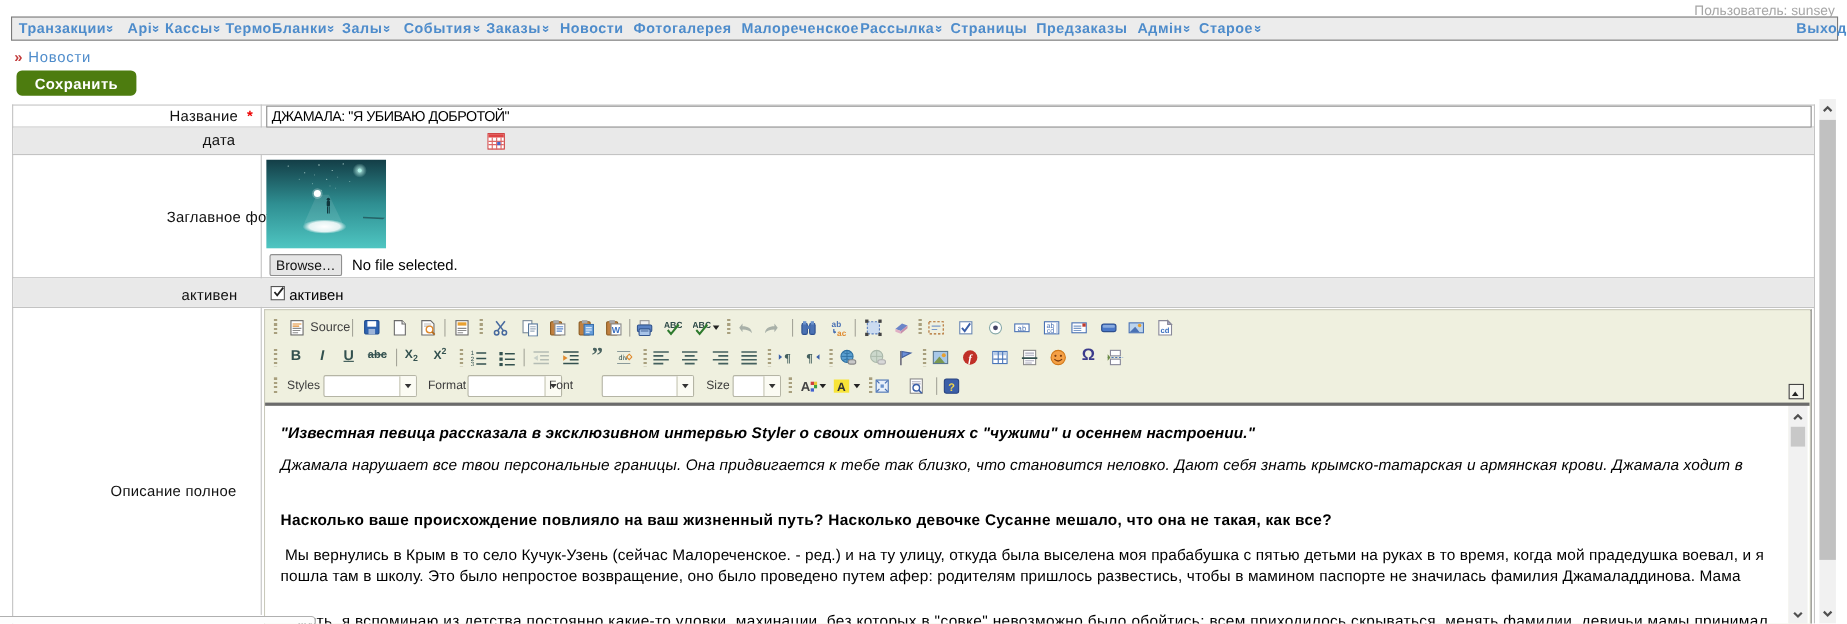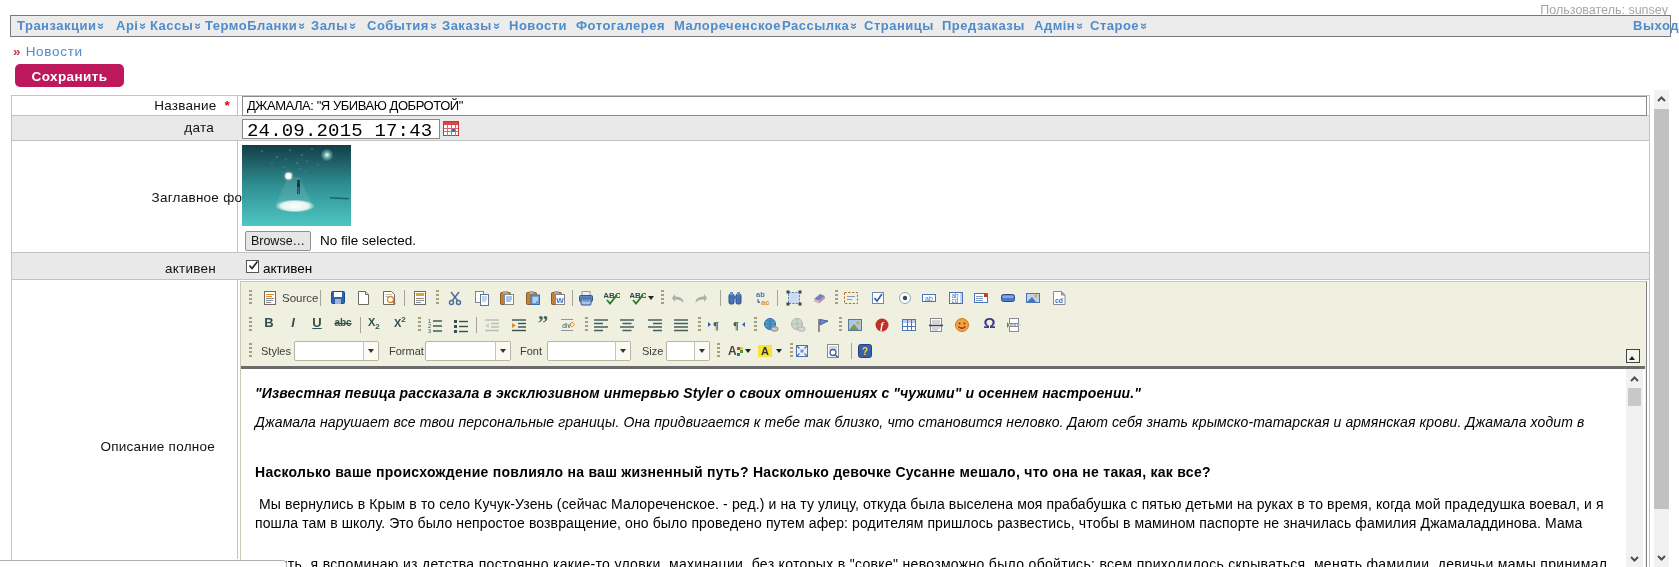--- a/index.html
+++ b/index.html
@@ -43,21 +43,21 @@
 <div class="nv" style="left:674px;">Малореченское</div>
 <div class="nv" style="left:782px;">Рассылка<span class="dn">»</span></div>
 <div class="nv" style="left:864px;">Страницы</div>
 <div class="nv" style="left:942px;">Предзаказы</div>
 <div class="nv" style="left:1034px;">Адмін<span class="dn">»</span></div>
 <div class="nv" style="left:1090px;">Старое<span class="dn">»</span></div>
 <div class="nv" style="left:1621px;margin-left:12px;">Выход</div>
 
 <div class="abs" style="left:13px;top:44px;font-size:13.5px;letter-spacing:0.7px;"><span style="color:#c23b3b;font-weight:bold;">»</span> <span style="color:#4e8ccb;">Новости</span></div>
 
-<div class="abs" style="left:15px;top:64px;width:109px;height:23px;background:#be185d;border-radius:5px;color:#fff;font-weight:bold;font-size:13.5px;letter-spacing:0.4px;text-align:center;line-height:25px;">Сохранить</div>
+<div class="abs" style="left:15px;top:64px;width:109px;height:23px;background:#4d7c0f;border-radius:5px;color:#fff;font-weight:bold;font-size:13.5px;letter-spacing:0.4px;text-align:center;line-height:25px;">Сохранить</div>
 
 <div class="brd" style="left:11px;top:95px;width:1639px;height:1px;"></div>
 <div class="brd" style="left:11px;top:115px;width:1639px;height:1px;"></div>
 <div class="brd" style="left:11px;top:140px;width:1639px;height:1px;"></div>
 <div class="brd" style="left:11px;top:252px;width:1639px;height:1px;"></div>
 <div class="brd" style="left:11px;top:279px;width:1639px;height:1px;"></div>
 <div class="brd" style="left:11px;top:95px;width:1px;height:472px;"></div>
 <div class="brd" style="left:237px;top:95px;width:1px;height:464px;"></div>
 <div class="brd" style="left:1649px;top:95px;width:1px;height:472px;"></div>
 
@@ -65,21 +65,20 @@
 <div class="abs grey" style="left:12px;top:253px;width:1637px;height:26px;"></div>
 
 <div class="lbl" style="left:0;top:98px;width:230px;text-align:right;">Название&nbsp;&nbsp;<span class="req">*</span></div>
 <div class="lbl" style="left:0;top:120px;width:214px;text-align:right;">дата</div>
 <div class="lbl" style="left:0;top:190px;width:216px;text-align:right;padding-left:40px;">Заглавное фото</div>
 <div class="lbl" style="left:0;top:261px;width:216px;text-align:right;">активен</div>
 <div class="lbl" style="left:0;top:439px;width:215px;text-align:right;">Описание полное</div>
 
 <div class="inp" style="left:242px;top:96px;width:1395px;height:16px;padding:1px 4px;line-height:16px;font-size:13px;letter-spacing:-0.45px;">ДЖАМАЛА: "Я УБИВАЮ ДОБРОТОЙ"</div>
 
-<div class="inp" style="left:242px;top:119px;width:188px;height:16px;padding:1px 4px;overflow:hidden;"><span style="position:relative;top:1px;display:inline-block;font-family:'Liberation Mono',monospace;font-size:19px;line-height:18px;letter-spacing:0.18px;">24.09.2015 17:43</span></div>
 <svg class="i" style="left:443px;top:121px;" viewBox="0 0 16 16">
       <rect x="0.5" y="0.5" width="15" height="14" fill="#fff" stroke="#c33"></rect>
       <rect x="1" y="1" width="14" height="3" fill="#d44"></rect>
       <g stroke="#d66" stroke-width="1">
         <line x1="4.5" y1="4" x2="4.5" y2="15"></line>
         <line x1="8.5" y1="4" x2="8.5" y2="15"></line>
         <line x1="12.5" y1="4" x2="12.5" y2="15"></line>
         <line x1="1" y1="7.5" x2="15" y2="7.5"></line>
         <line x1="1" y1="10.5" x2="15" y2="10.5"></line>
       </g>
@@ -528,21 +527,21 @@
 
 <div class="grip" style="left:249px;top:343px;"></div>
 <div class="cmbl" style="left:261px;top:345px;">Styles</div>
 <div class="cmb" style="left:294px;top:341px;width:83px;">
       <span class="cmba"></span>
     </div>
 <div class="cmbl" style="left:389px;top:345px;">Format</div>
 <div class="cmb" style="left:425px;top:341px;width:84px;">
       <span class="cmba"></span>
     </div>
-<div class="cmbl" style="left:520px;top:345px;">Font</div>
+<div class="cmbl" style="left:499px;top:345px;">Font</div>
 <div class="cmb" style="left:547px;top:341px;width:82px;">
       <span class="cmba"></span>
     </div>
 <div class="cmbl" style="left:642px;top:345px;">Size</div>
 <div class="cmb" style="left:666px;top:341px;width:42px;">
       <span class="cmba"></span>
     </div>
 <div class="grip" style="left:717px;top:343px;"></div>
 <svg class="i" style="left:727px;top:343px;" viewBox="0 0 16 16">
       <text x="1" y="12" font-size="12" font-weight="bold" fill="#444" font-family="Liberation Sans">A</text>

